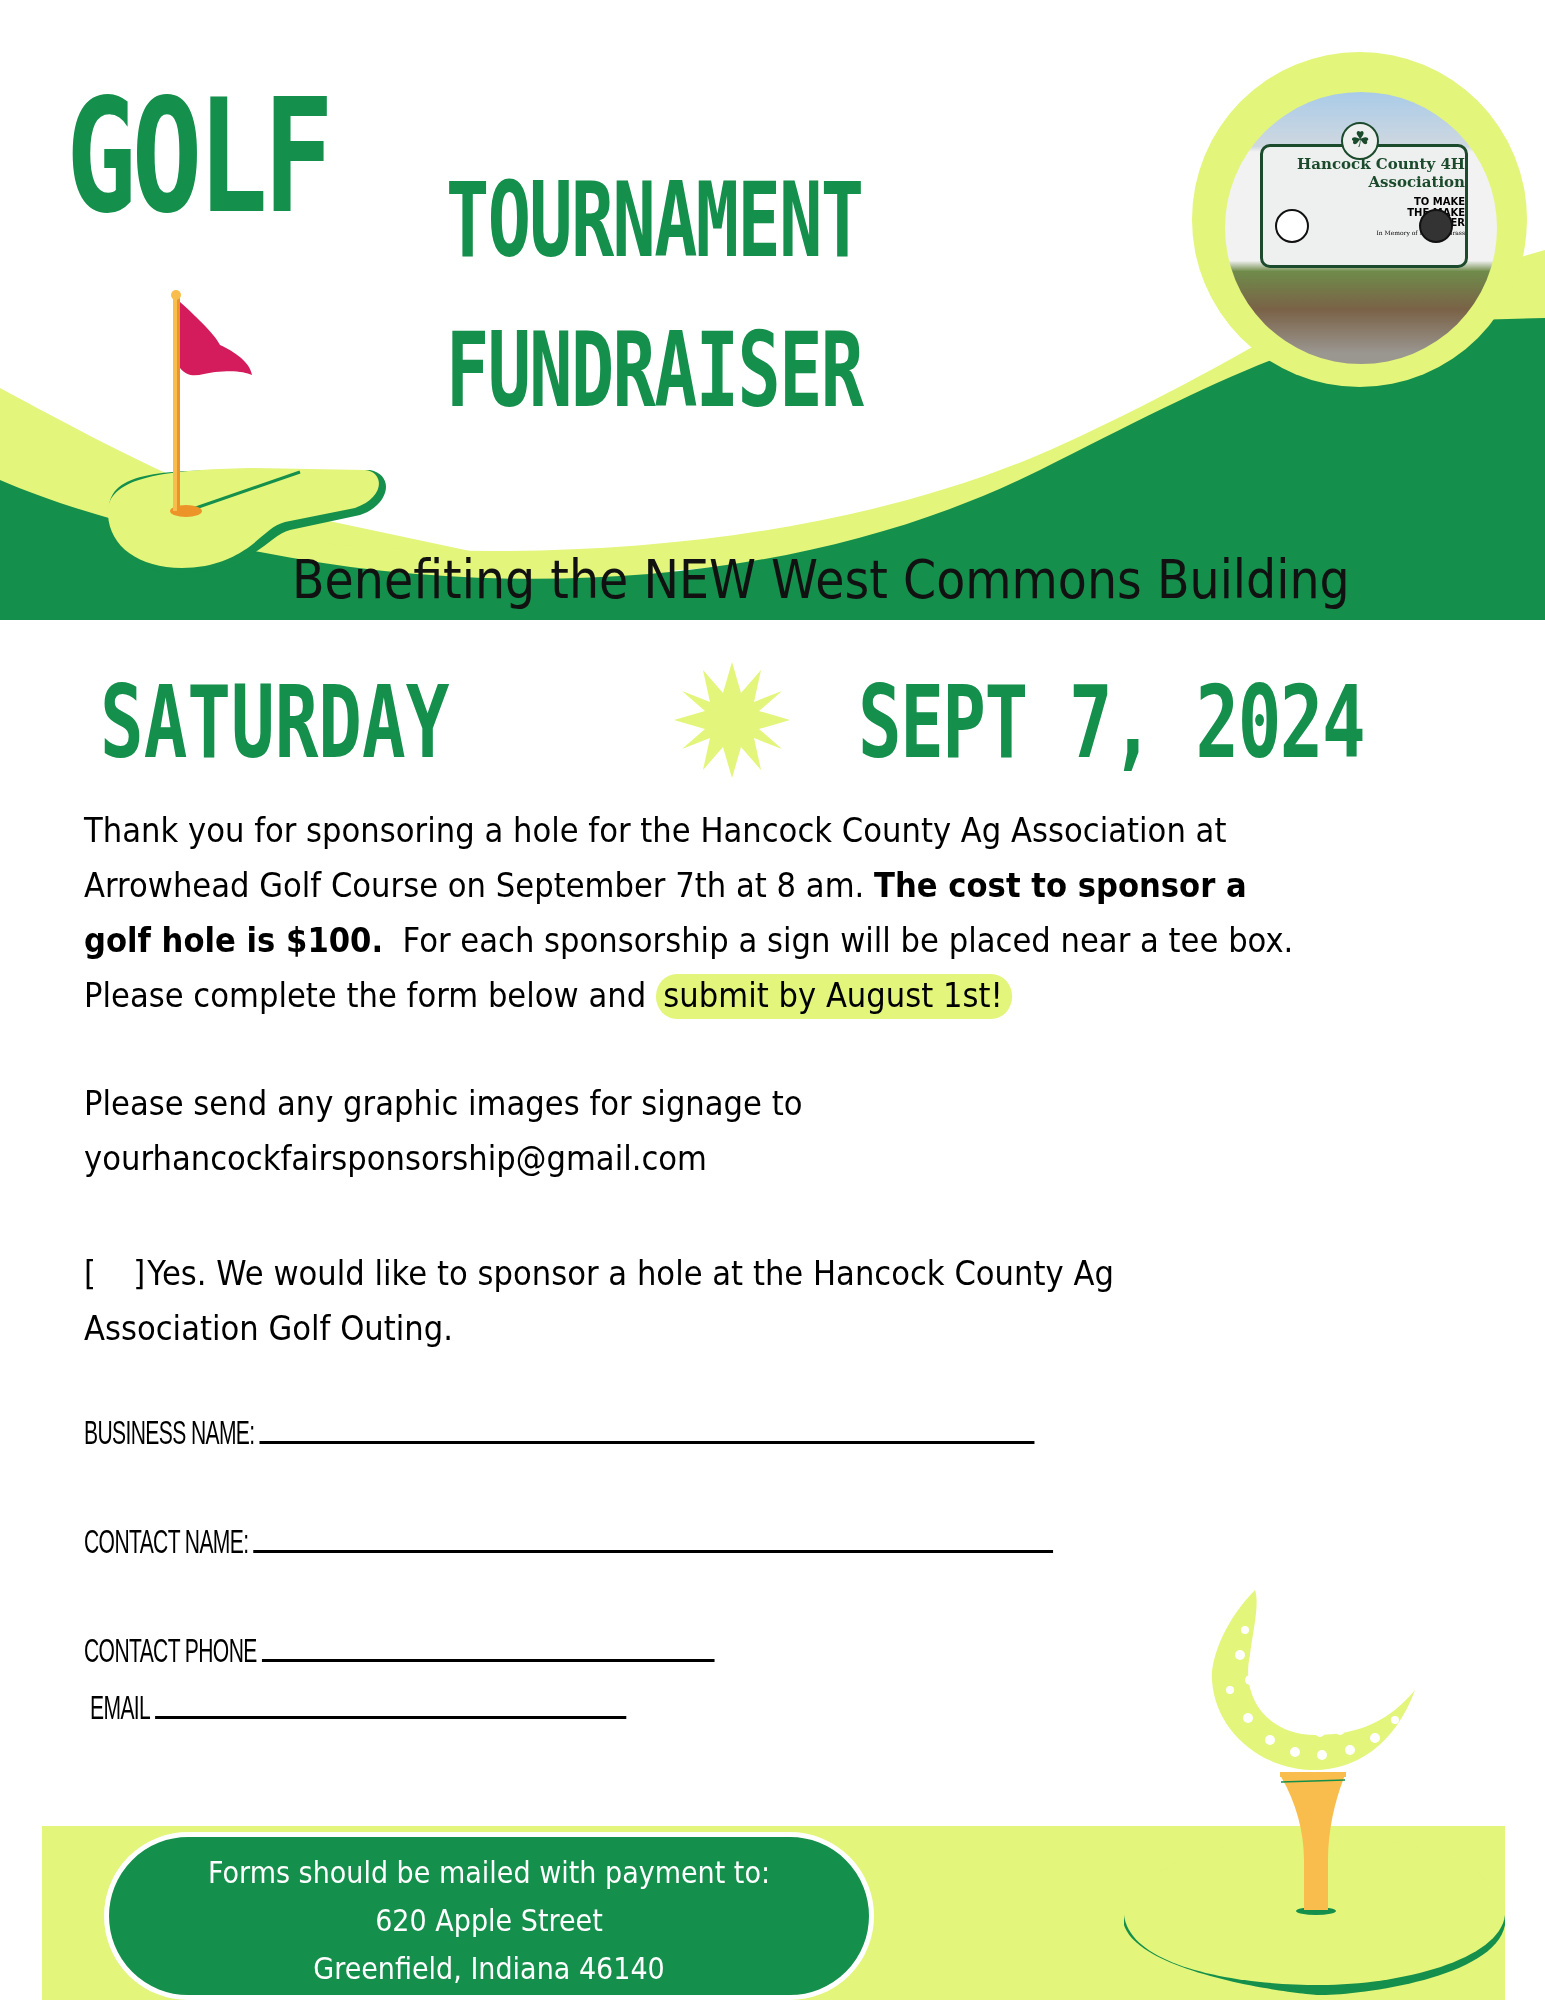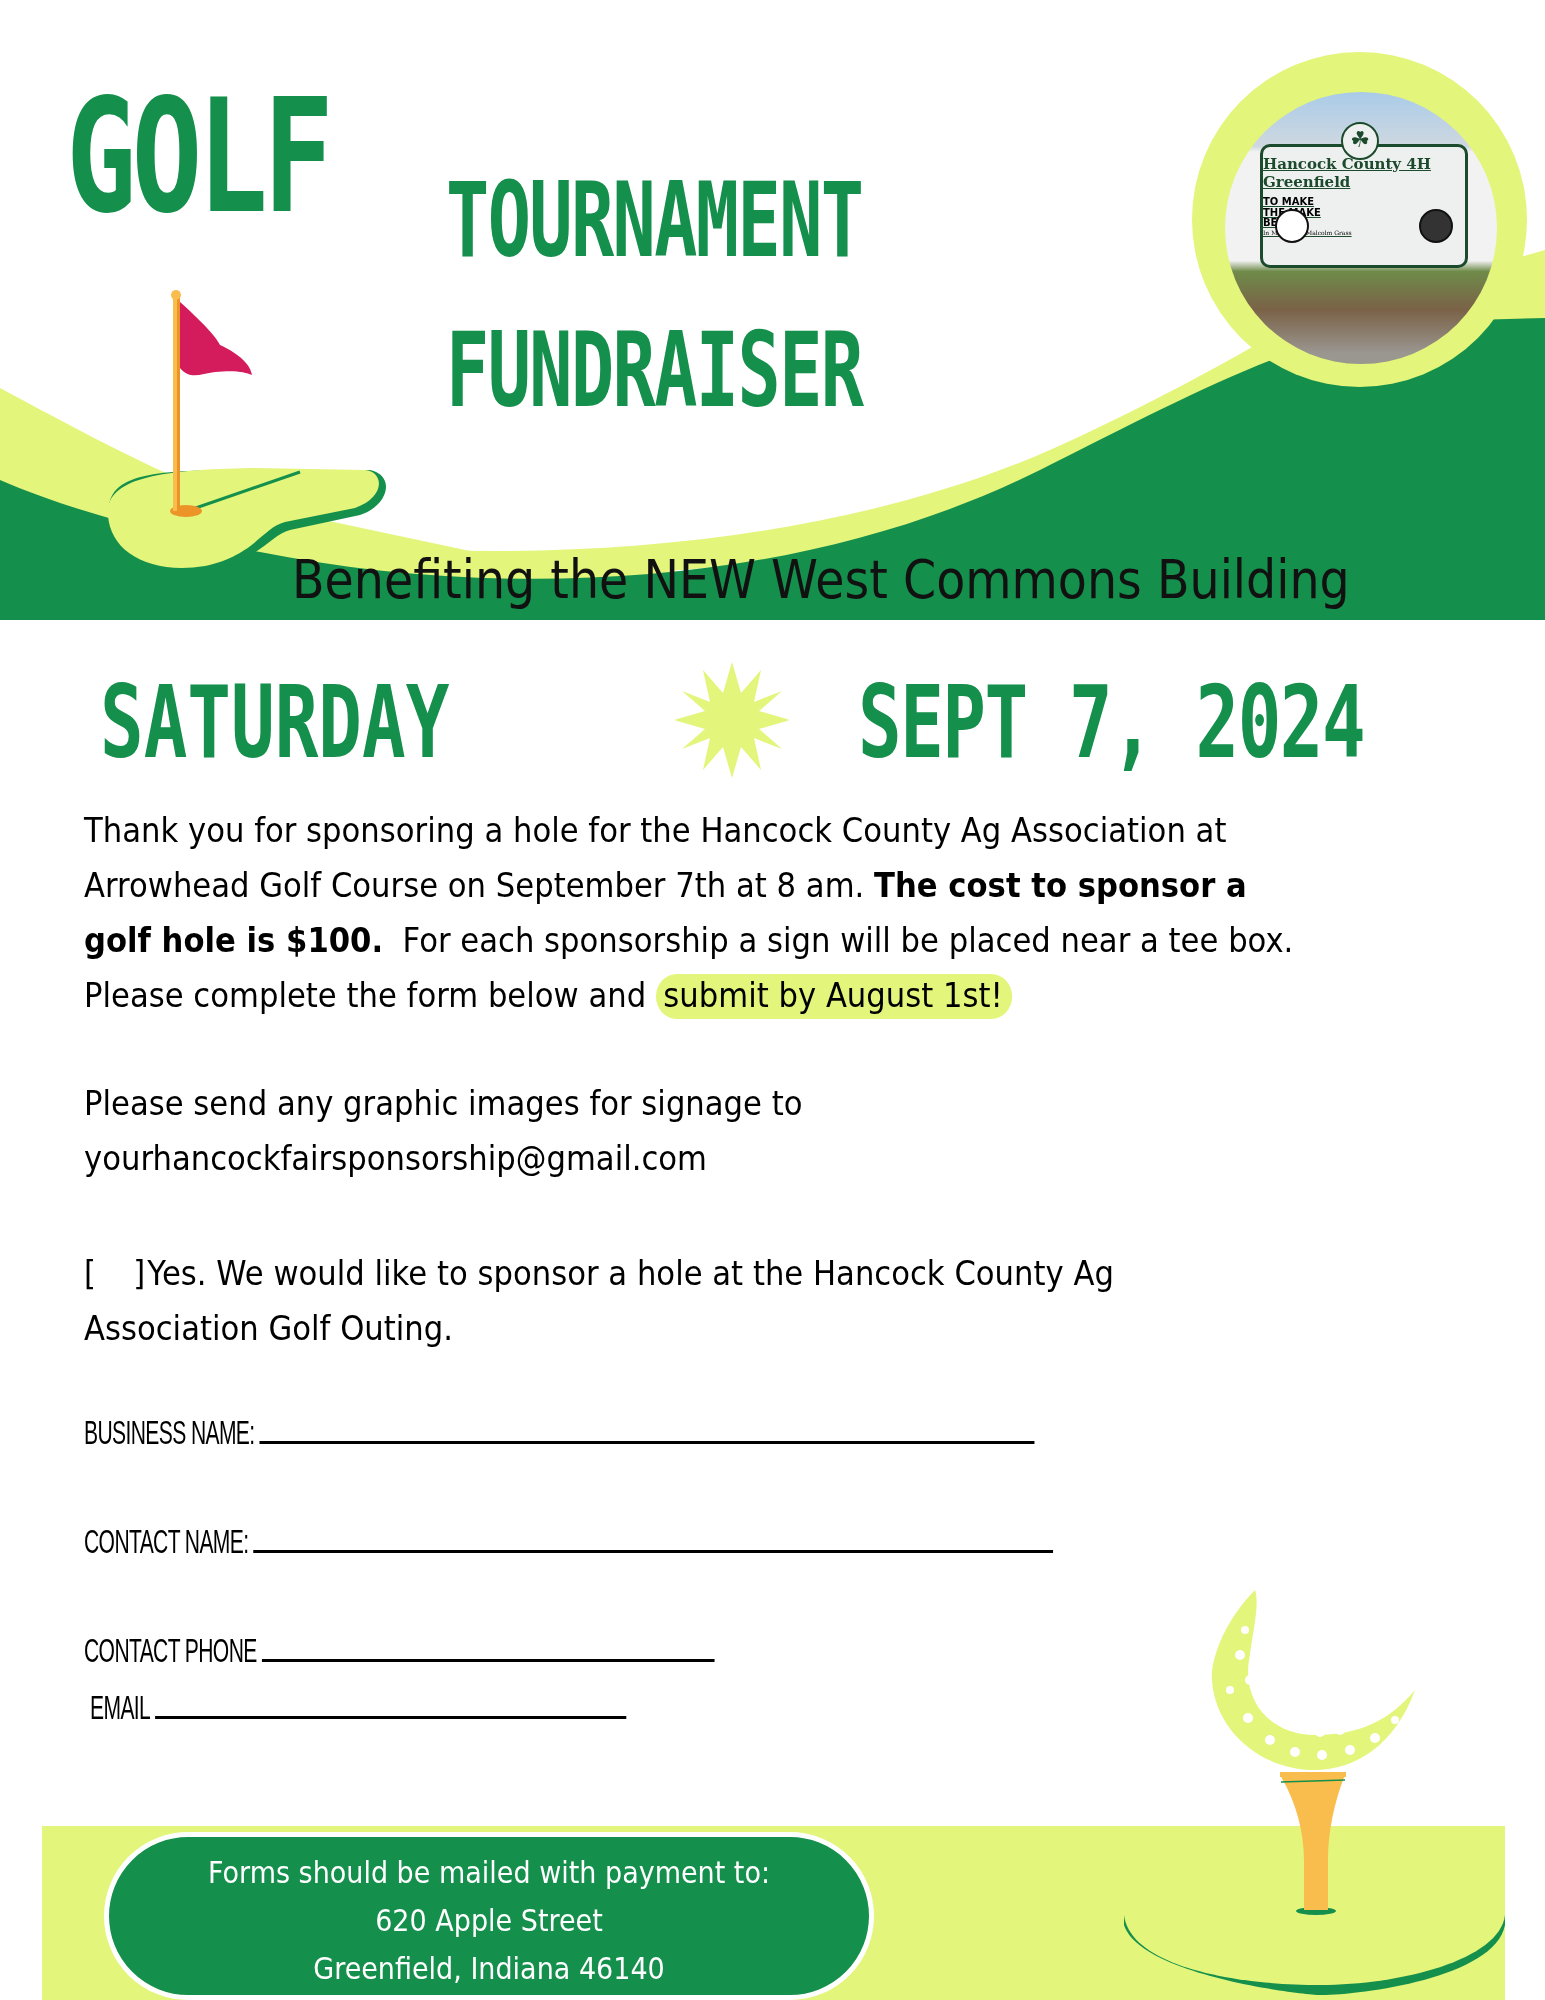--- a/index.html
+++ b/index.html
@@ -26,22 +26,22 @@
   #photo-ring {
     left:1192px; top:52px; width:335px; height:335px; border-radius:50%;
     background:#e3f57a;
   }
   #photo {
     left:1225px; top:92px; width:272px; height:272px; border-radius:50%; overflow:hidden;
     background:linear-gradient(180deg,#a9cbe8 0%,#cfd8e0 20%,#f2f2f2 22%,#f2f2f2 62%,#6f8b4a 66%,#7a6247 80%,#9a9690 96%);
   }
   #sign {
     position:absolute; left:35px; top:52px; width:202px; height:118px;
-    background:#eef0ef; border:3px solid #1c4a2c; border-radius:10px; text-align:left;
-    font-family:"DejaVu Serif", serif; color:#1c4a2c;text-decoration:underline;
+    background:#eef0ef; border:3px solid #1c4a2c; border-radius:10px; text-align:right;
+    font-family:"DejaVu Serif", serif; color:#1c4a2c;
   }
   #sign .l1 { font-size:15px; font-weight:bold; margin-top:8px; }
   #sign .l2 { font-size:15px; font-weight:bold; }
   #sign .l3 { font-family:"DejaVu Sans", sans-serif; font-size:10px; font-weight:bold; color:#000; line-height:1.05; margin-top:6px; }
   #sign .l4 { font-size:6px; color:#000; }
   #sign .emb { position:absolute; width:30px; height:30px; border-radius:50%; border:2px solid #111; top:62px; }
   #sign .emb.left { left:12px; background:#fff; }
   #sign .emb.right { right:12px; background:#333; }
   #clover { position:absolute; left:116px; top:30px; width:34px; height:34px; border-radius:50%; background:#eef0ef; border:2px solid #1c4a2c; color:#1c4a2c; font-size:22px; line-height:32px; text-align:center; }
 
@@ -108,21 +108,21 @@
 
 <div id="golf-title" class="abs slab">GOLF</div>
 <div id="tournament-title" class="abs slab">TOURNAMENT</div>
 <div id="fundraiser-title" class="abs slab">FUNDRAISER</div>
 <div id="benefit-text" class="abs">Benefiting the NEW West Commons Building</div>
 
 <div id="photo-ring" class="abs"></div>
 <div id="photo" class="abs">
   <div id="sign">
     <div class="l1">Hancock County 4H</div>
-    <div class="l2">Greenfield</div>
+    <div class="l2">Association</div>
     <div class="l3">
       <div>TO MAKE</div>
       <div>THE MAKE</div>
       <div>BETTER</div>
     </div>
     <div class="l4">In Memory of Malcolm Grass</div>
     <div class="emb left"></div>
     <div class="emb right"></div>
   </div>
   <div id="clover">☘</div>

